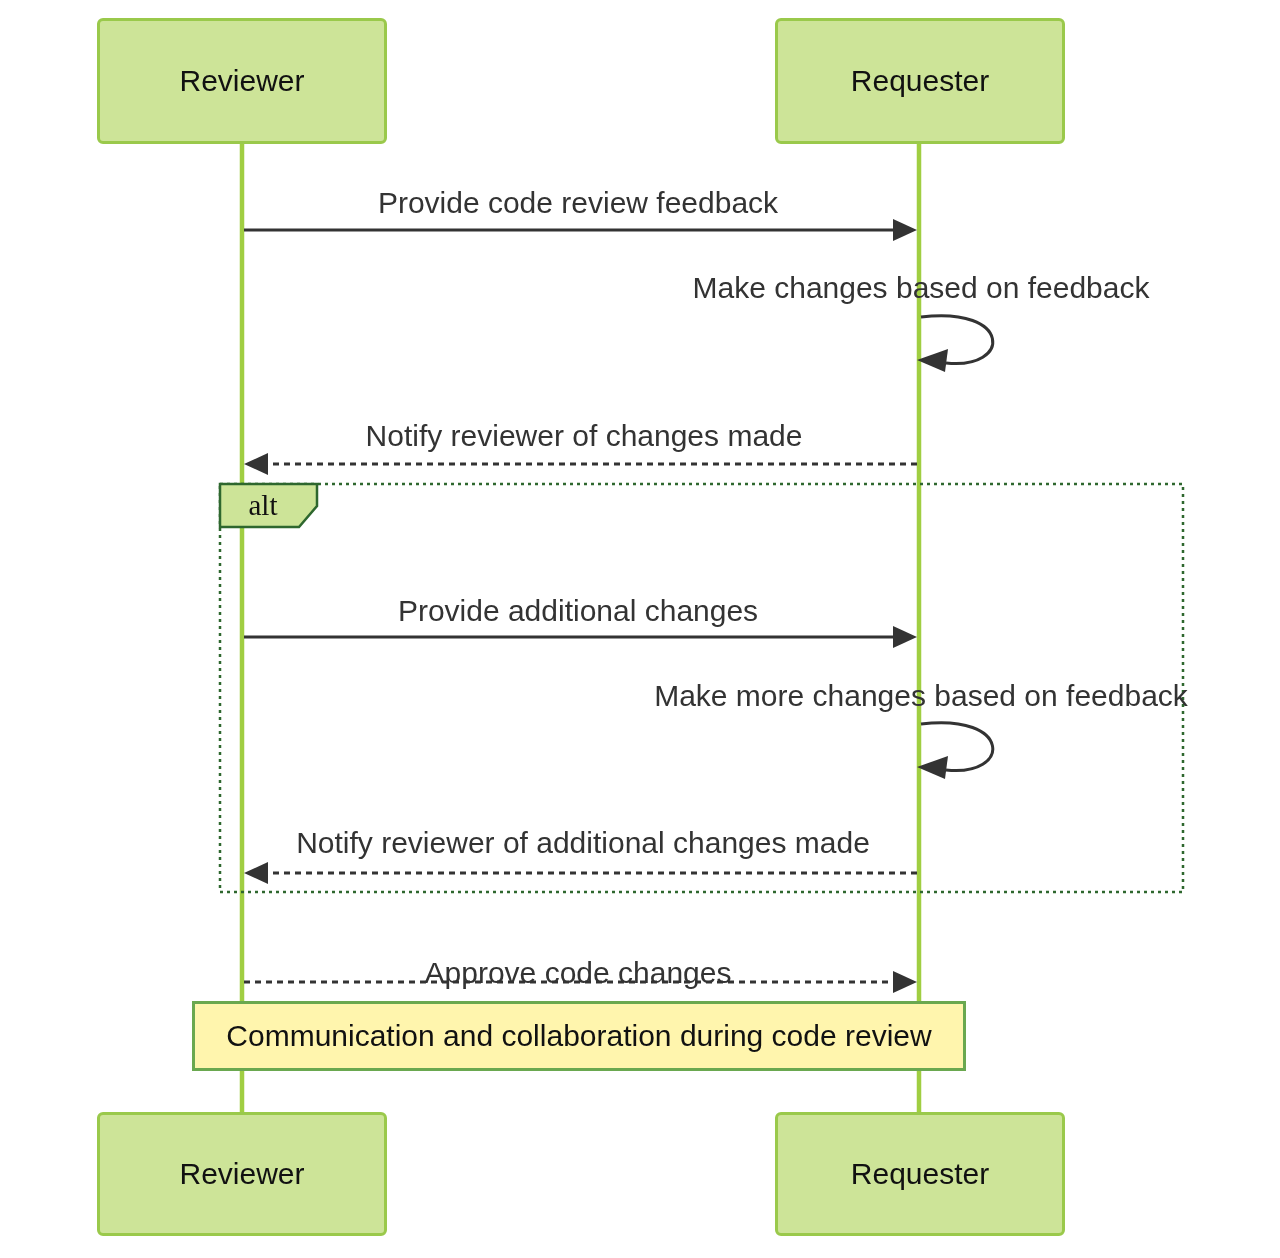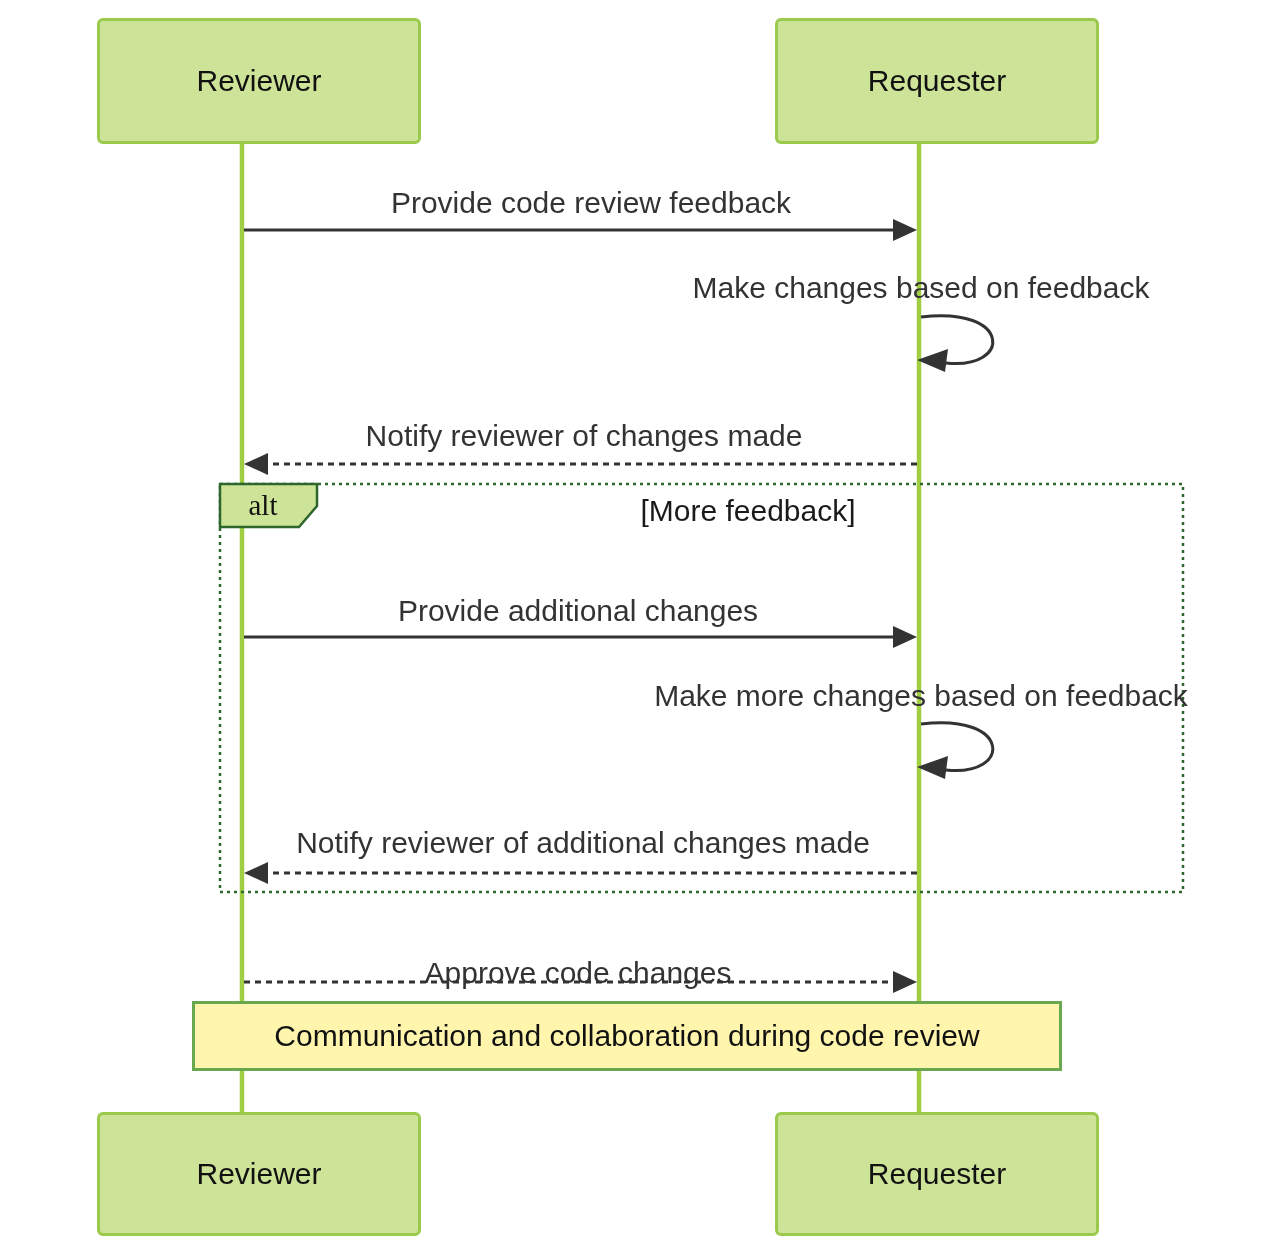--- a/index.html
+++ b/index.html
@@ -6,21 +6,21 @@
   .canvas{
     position:relative;
     width:1280px;height:1258px;
     background:#ffffff;
     font-family:"Liberation Sans","DejaVu Sans",sans-serif;
     overflow:hidden;
   }
   .layer{position:absolute;left:0;top:0;width:1280px;height:1258px;}
   .actor-box{
     position:absolute;
-    width:324px;
+    width:290px;
     background:#cde498;
     border:3px solid #9ac94b;
     border-radius:6px;
     box-sizing:border-box;
     display:flex;align-items:center;justify-content:center;
     font-size:30px;color:#111111;
   }
   .msg-label{
     position:absolute;
     transform:translate(-50%,-50%);
@@ -36,21 +36,21 @@
     color:#1a1a1a;
   }
   .alt-label-text{
     position:absolute;
     transform:translate(-50%,-50%);
     font-size:29px;
     color:#111111;
   }
   .note-box{
     position:absolute;
-    left:192px;top:1001px;width:870px;height:70px;
+    left:192px;top:1001px;width:774px;height:70px;
     background:#fff5ad;
     border:3px solid #6aa84f;
     box-sizing:border-box;
     display:flex;align-items:center;justify-content:center;
     font-size:30px;color:#111111;
     white-space:nowrap;
   }
 </style>
 </head>
 <body>
@@ -107,28 +107,27 @@
   <div class="actor-box" style="left:775px;top:18px;height:126px;">
     <span>Requester</span>
   </div>
   <div class="actor-box" style="left:97px;top:1112px;height:124px;">
     <span>Reviewer</span>
   </div>
   <div class="actor-box" style="left:775px;top:1112px;height:124px;">
     <span>Requester</span>
   </div>
 
-  <div class="msg-label" style="left:578px;top:203px;margin-left:13px;">Provide code review feedback</div>
+  <div class="msg-label" style="left:578px;top:203px;">Provide code review feedback</div>
   <div class="msg-label" style="left:921px;top:288px;">Make changes based on feedback</div>
   <div class="msg-label" style="left:584px;top:436px;">Notify reviewer of changes made</div>
   <div class="msg-label" style="left:578px;top:611px;">Provide additional changes</div>
   <div class="msg-label" style="left:921px;top:696px;">Make more changes based on feedback</div>
   <div class="msg-label" style="left:583px;top:843px;">Notify reviewer of additional changes made</div>
   <div class="msg-label" style="left:578px;top:952px;margin-top:21px;">Approve code changes</div>
 
   <div class="alt-label-text" style="left:263px;top:505px;font-family:Liberation Serif, serif;">alt</div>
-  <div class="cond-label" style="left:748px;top:511px;">[More feedback]</div>
 
   <div class="note-box">
     <span>Communication and collaboration during code review</span>
   </div>
 
 </div>
 
 </body></html>

